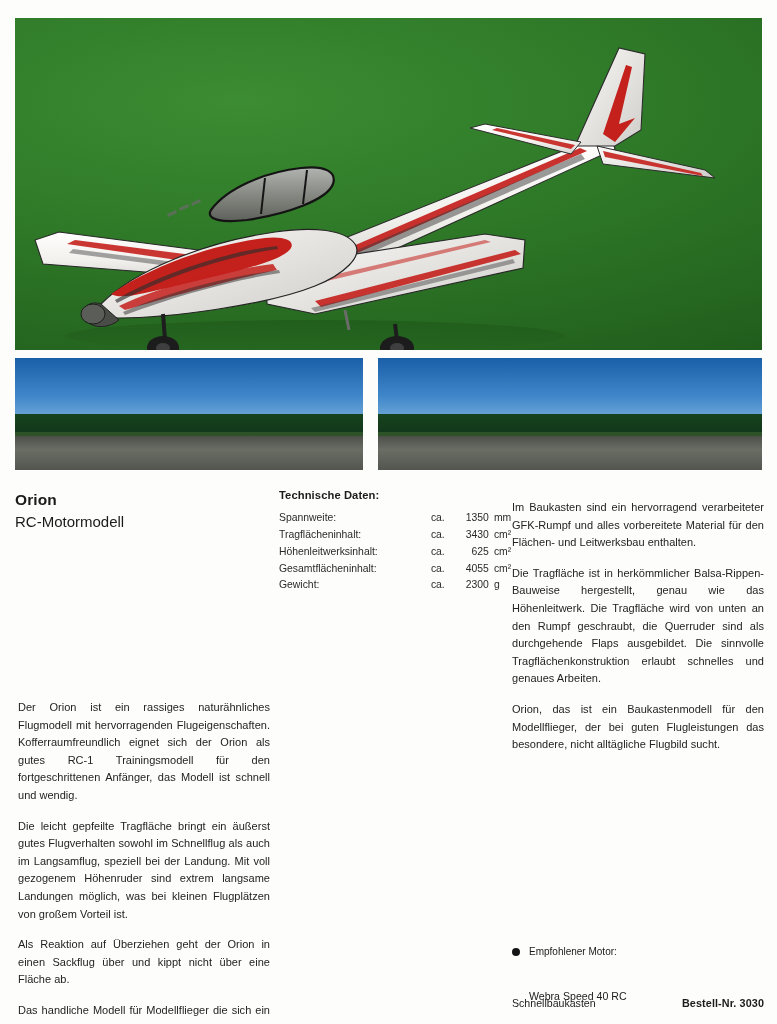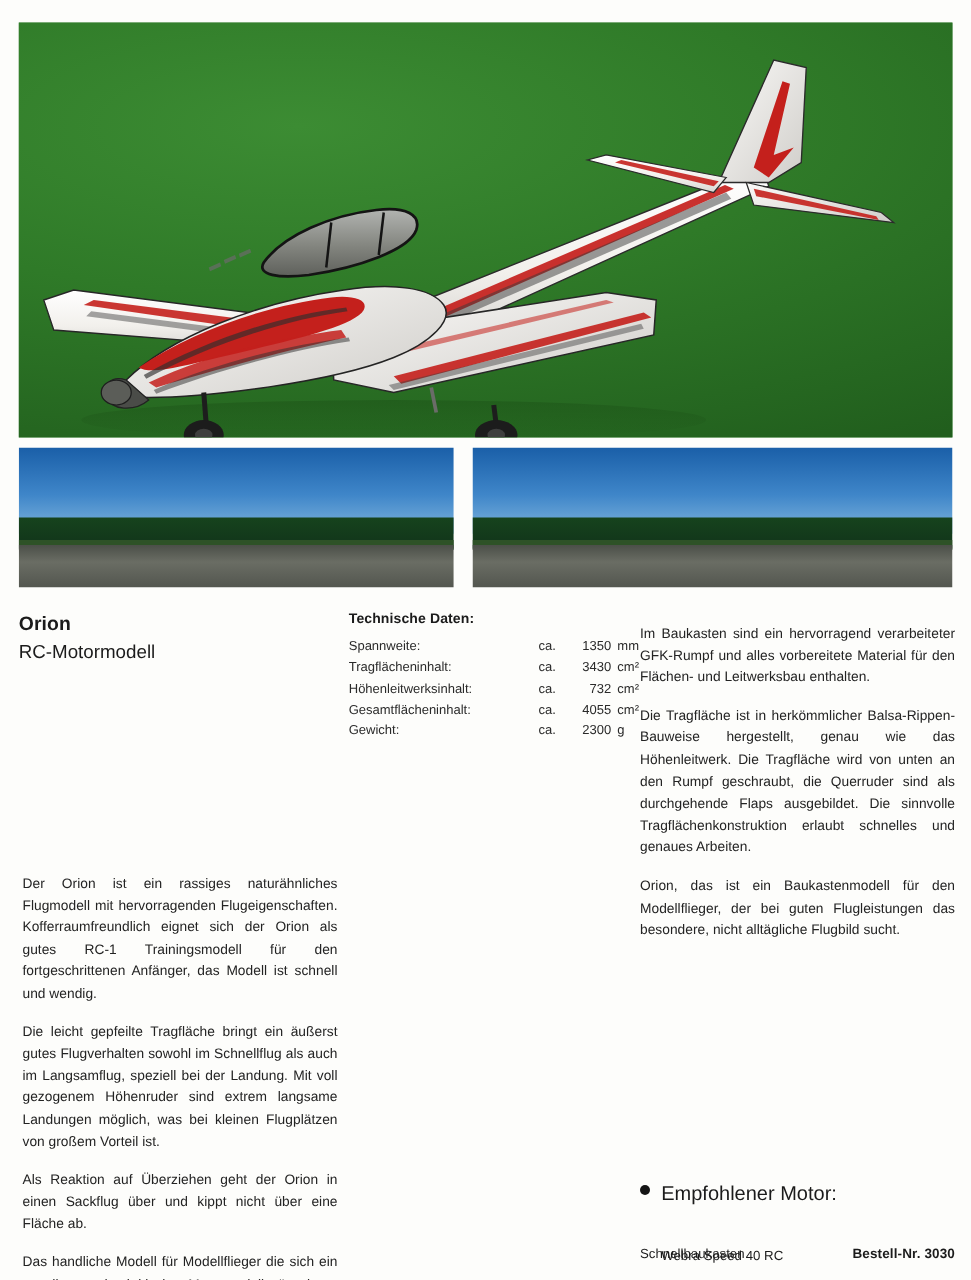--- a/index.html
+++ b/index.html
@@ -78,21 +78,21 @@
   }
   p.body:last-child{margin-bottom:0;}
 
   
   .motor{position:absolute;left:512px;top:944px;width:252px;}
   .motor-row{display:flex;align-items:flex-start;gap:9px;}
   .bullet{
     width:8px;height:8px;border-radius:50%;background:#141414;
     margin-top:4px;flex:0 0 8px;
   }
-  .motor-lines{font-size:16px;line-height:1.55;}
+  .motor-lines{font-size:10px;line-height:1.55;}
   .motor-sub{margin-left:17px;font-size:10.6px;line-height:1.55;margin-top:28px;}
 
   .orderbar{
     position:absolute;left:512px;top:997px;width:252px;
     display:flex;justify-content:space-between;align-items:baseline;
   }
   .order-kit{font-size:10.6px;}
   .order-no{font-size:10.8px;font-weight:bold;letter-spacing:.1px;text-align:right;}
 </style>
 </head>
@@ -273,21 +273,21 @@
         </tr>
         <tr>
           <td class="lbl">Tragflächeninhalt:</td>
           <td class="ca">ca.</td>
           <td class="num">3430</td>
           <td class="unit">cm²</td>
         </tr>
         <tr>
           <td class="lbl">Höhenleitwerksinhalt:</td>
           <td class="ca">ca.</td>
-          <td class="num">732</td>
+          <td class="num">625</td>
           <td class="unit">cm²</td>
         </tr>
         <tr>
           <td class="lbl">Gesamtflächeninhalt:</td>
           <td class="ca">ca.</td>
           <td class="num">4055</td>
           <td class="unit">cm²</td>
         </tr>
         <tr>
           <td class="lbl">Gewicht:</td>

